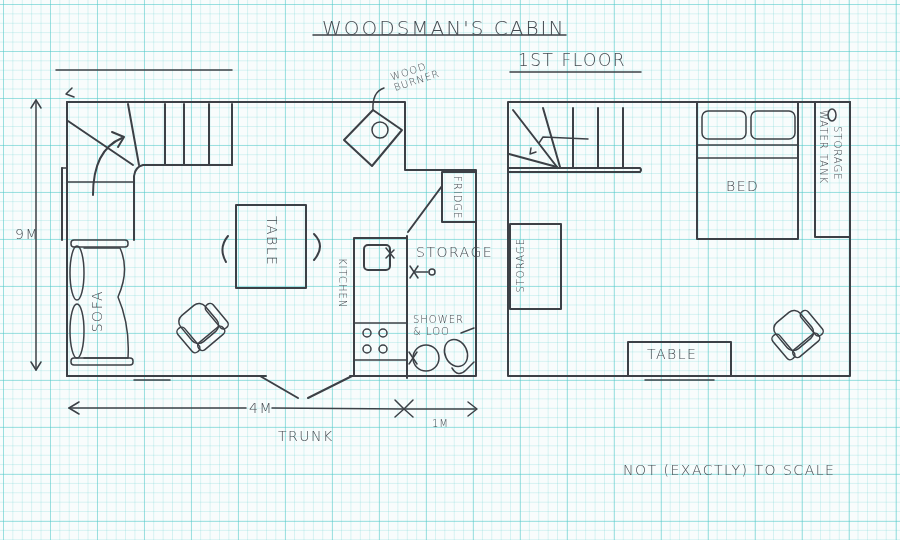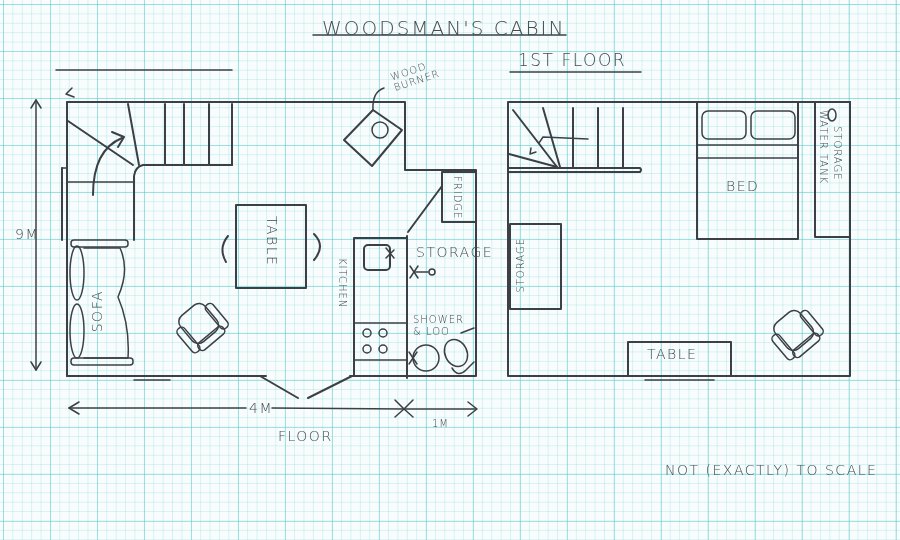--- a/index.html
+++ b/index.html
@@ -191,23 +191,23 @@
 <div class="lbl sm" style="left:416px;top:244px;">STORAGE</div>
 <div class="lbl xs" style="left:413px;top:314px;line-height:12px;">
   <div>SHOWER</div>
   <div>&amp; LOO</div>
 </div>
 <div class="lbl sm vert-up" style="left:89px;top:290px;">SOFA</div>
 
 <div class="lbl sm" style="left:15px;top:226px;">9M</div>
 <div class="lbl sm" style="left:249px;top:400px;">4M</div>
 <div class="lbl xs" style="left:432px;top:398px;margin-top:20px;">1M</div>
-<div class="lbl sm" style="left:278px;top:428px;">FLOOR</div>
+<div class="lbl sm" style="left:278px;top:428px;">TRUNK</div>
 
 <div class="lbl sm" style="left:726px;top:178px;">BED</div>
 <div class="lbl xs vert" style="left:832px;top:126px;">STORAGE</div>
 <div class="lbl xs vert" style="left:818px;top:110px;">WATER TANK</div>
 <div class="lbl xs vert-up" style="left:515px;top:238px;">STORAGE</div>
 <div class="lbl sm" style="left:647px;top:346px;">TABLE</div>
 
-<div class="lbl sm" style="left:623px;top:462px;padding-left:42px;">NOT (EXACTLY) TO SCALE</div>
+<div class="lbl sm" style="left:623px;top:462px;">NOT (EXACTLY) TO SCALE</div>
 
 </div>
 
 </body></html>

